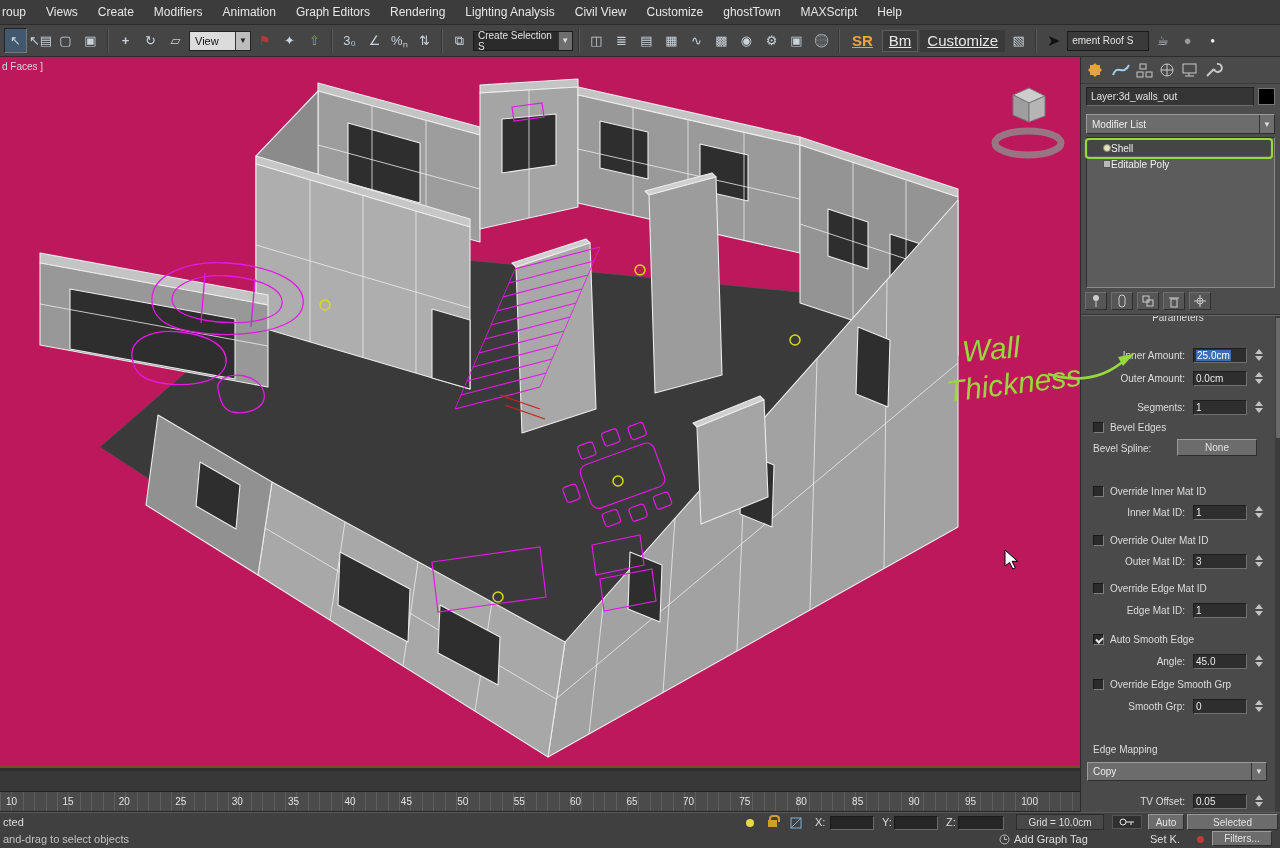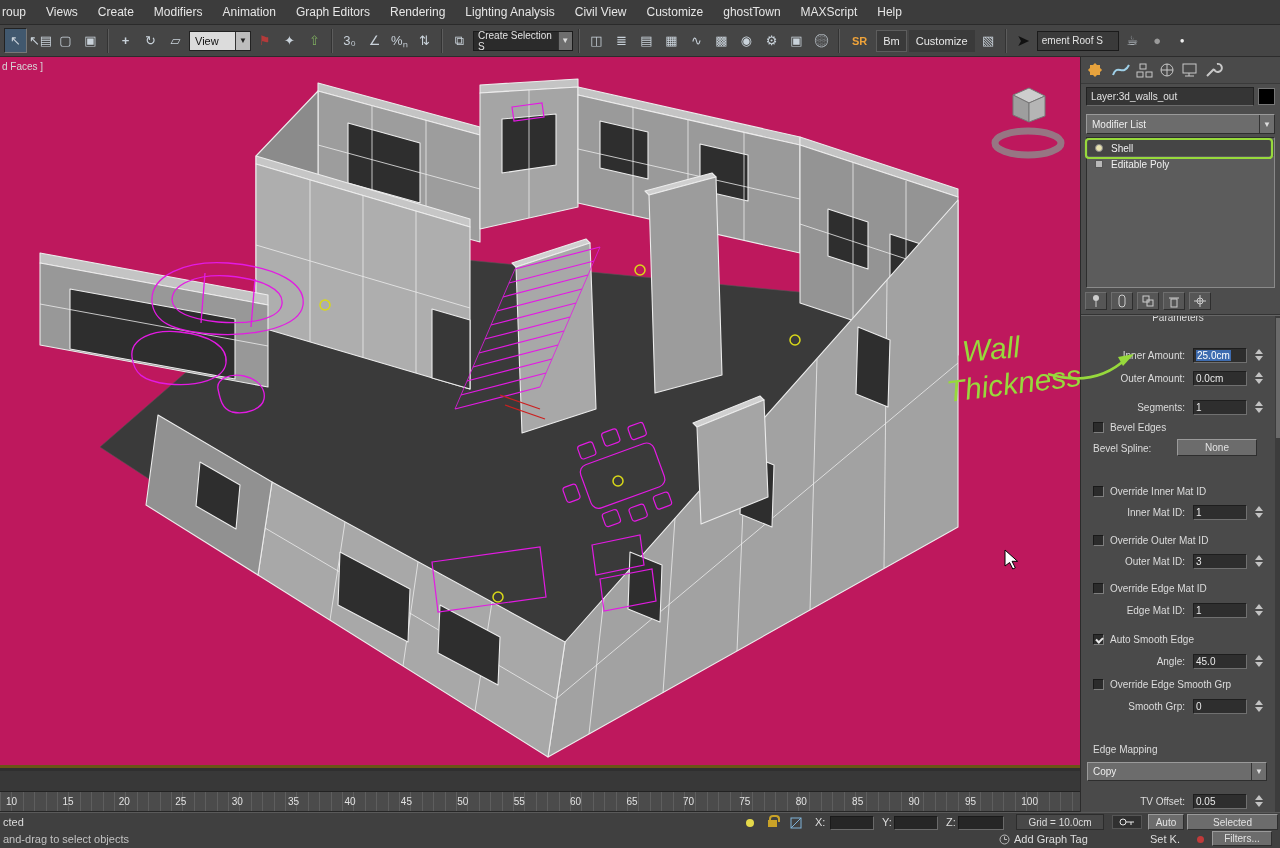--- a/index.html
+++ b/index.html
@@ -23,21 +23,21 @@
   .tbi.pressed { background:#41586e; border-color:#222 #777 #777 #222; }
   .tbsep { width:2px; height:24px; border-left:1px solid #333; border-right:1px solid #5c5c5c; margin:0 3px; flex:none; }
   .combo-light { height:20px; background:#dcdcdc; color:#111; border:1px solid #222;
                  display:flex; align-items:center; font-size:11px; padding-left:5px; flex:none; }
   .combo-dark { height:20px; background:#2b2b2b; color:#e3e3e3; border:1px solid #1b1b1b;
                 display:flex; align-items:center; font-size:10px; padding-left:4px; flex:none; }
   .dd-arrow { width:15px; height:100%; margin-left:auto; background:#6e6e6e;
               border-left:1px solid #333; display:flex; align-items:center; justify-content:center;
               color:#ddd; font-size:8px; }
   .txtbtn { height:22px; padding:0 6px; display:flex; align-items:center; justify-content:center;
-            background:#3a3a3a; border:1px solid #5d5d5d; color:#e8e8e8; font-size:11px; flex:none; }
+            background:#3a3a3a; border:1px solid #5d5d5d; color:#e8e8e8; font-size:15px; flex:none;text-decoration:underline; }
 
   
   .viewport { position:absolute; left:0; top:57px; width:1080px; height:711px;
               background:#be185d; border-bottom:3px solid #6b5416; overflow:hidden; }
   .vp-label { position:absolute; left:2px; top:4px; color:#d8d8d8; font-size:10px; z-index:5; }
 
   
   .panel { position:absolute; left:1080px; top:57px; width:200px; height:755px;
            background:#4d4d4d; border-left:1px solid #2b2b2b; }
   .tabs-row { position:absolute; left:0; top:0; width:200px; height:27px; background:#4a4a4a;
@@ -45,21 +45,21 @@
   .layer-field { position:absolute; left:5px; top:30px; width:168px; height:19px;
                  background:#353535; border:1px solid #222; border-bottom-color:#6b6b6b;
                  color:#e2e2e2; font-size:10px; display:flex; align-items:center; padding-left:4px; }
   .color-swatch { position:absolute; left:177px; top:31px; width:17px; height:17px;
                   background:#000; border:1px solid #777; }
   .dropdown { background:#6c6c6c; border:1px solid; border-color:#9a9a9a #2e2e2e #2e2e2e #9a9a9a;
               color:#eee; font-size:10px; display:flex; align-items:center; padding-left:5px; }
   .mod-list { position:absolute; left:5px; top:57px; width:189px; height:20px; }
   .stack { position:absolute; left:5px; top:80px; width:189px; height:151px;
            background:#5c5c5c; border:1px solid #2e2e2e; border-bottom-color:#8a8a8a; border-right-color:#8a8a8a; }
-  .stack-row { height:16px; display:flex; align-items:center; gap:8px; padding-left:8px; font-size:10px; color:#f0f0f0; }
+  .stack-row { height:16px; display:flex; align-items:center; gap:0; padding-left:16px; font-size:10px; color:#f0f0f0; }
   .stack-row.sel { background:#454545; }
   .bulb { width:8px; height:8px; border-radius:50%; background:#e8e2b0; border:1px solid #888; flex:none; }
   .sqicon { width:8px; height:8px; background:#b9b9b9; border:1px solid #555; flex:none; }
   .stack-tools { position:absolute; left:4px; top:234px; width:192px; height:20px; display:flex; gap:4px; align-items:center; }
   .sticon { width:22px; height:18px; background:#565656; border:1px solid #6e6e6e; border-bottom-color:#2e2e2e;
             border-right-color:#2e2e2e; display:flex; align-items:center; justify-content:center; }
   .groove { position:absolute; left:0; top:257px; width:200px; height:2px;
             border-top:1px solid #333; border-bottom:1px solid #666; }
   .rollout { position:absolute; left:0; top:259px; width:194px; height:496px; background:#4a4a4a; overflow:hidden; }
   .ro-title { position:absolute; left:0; top:0; width:100%; height:9px; overflow:hidden;

